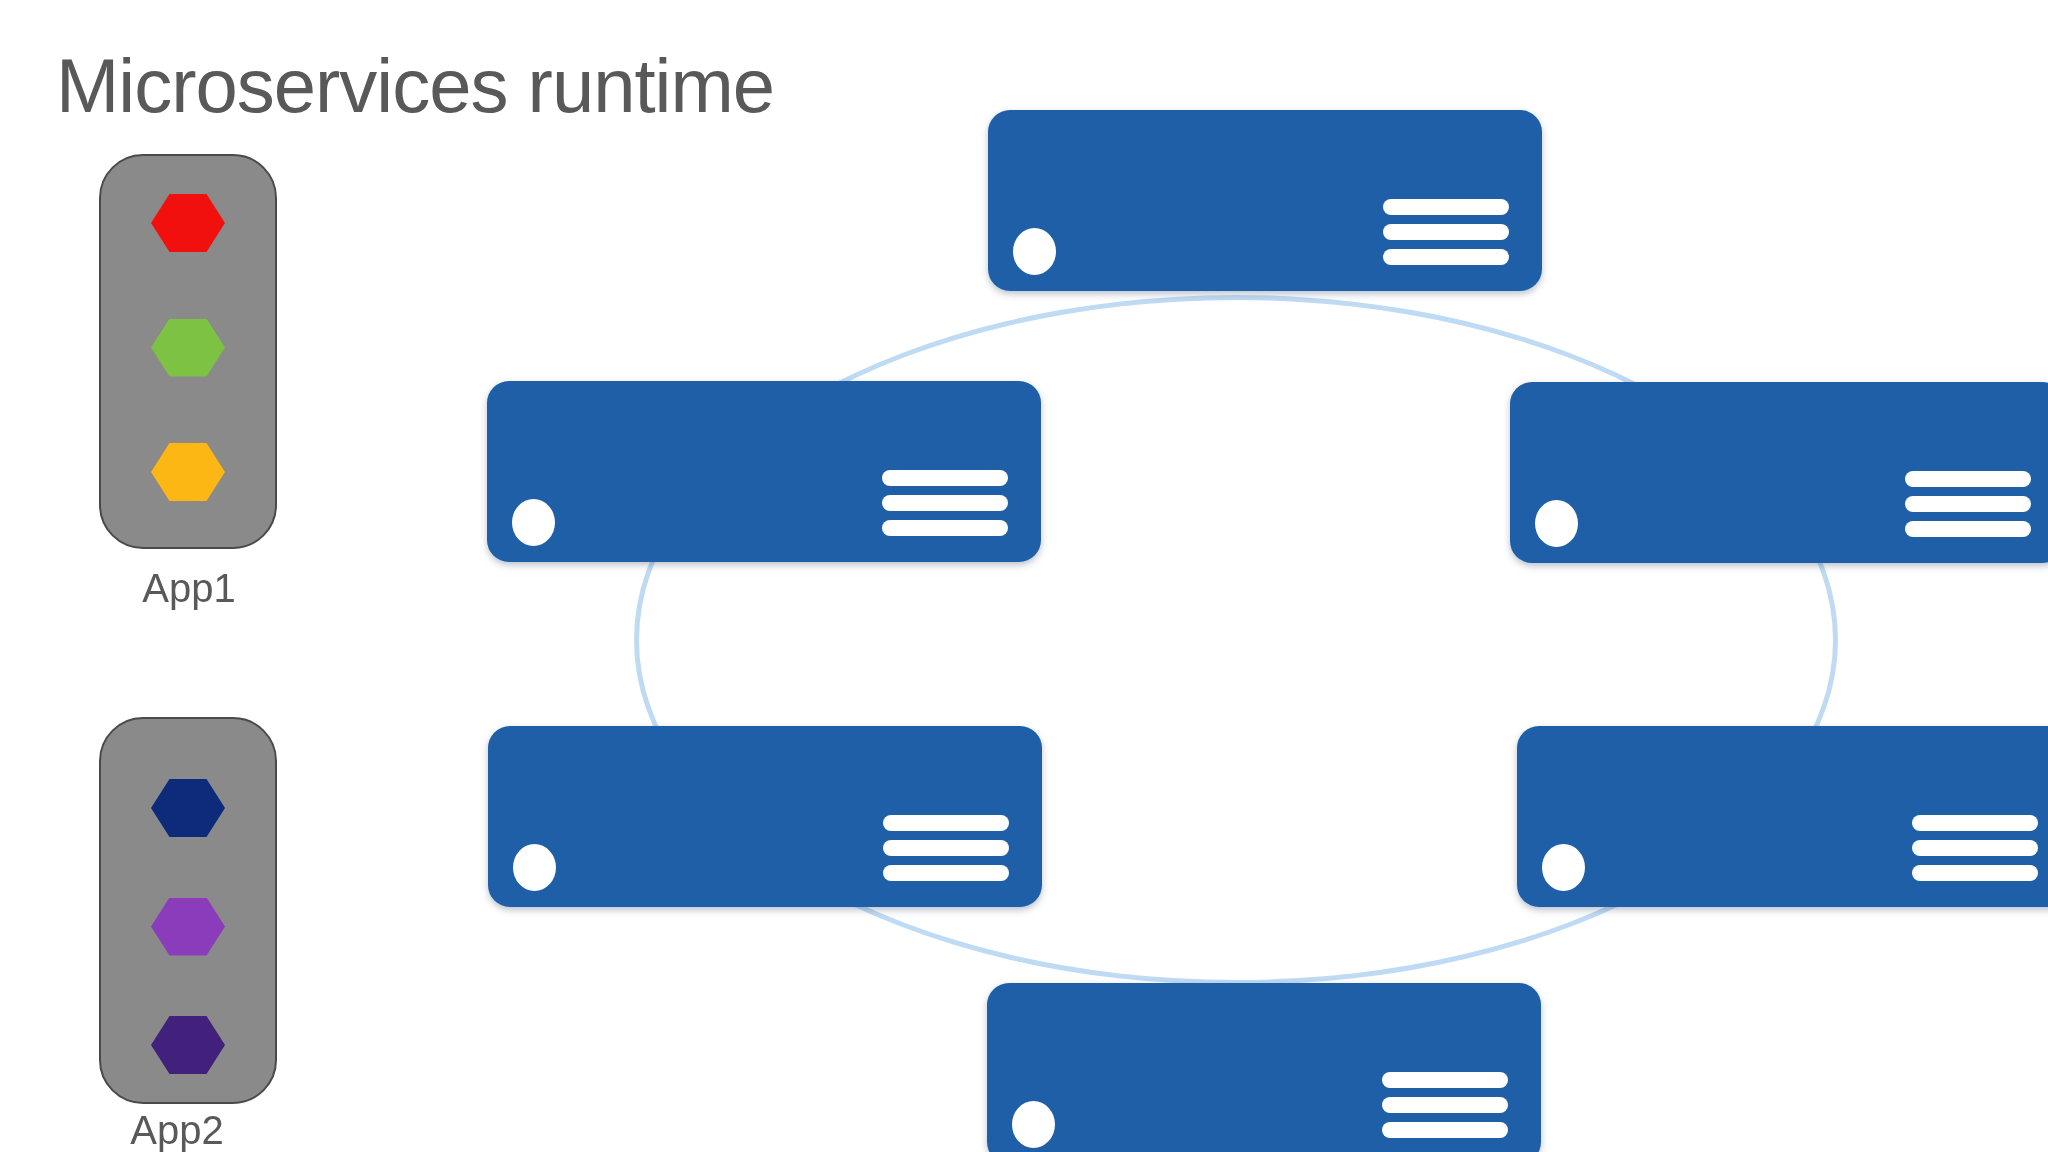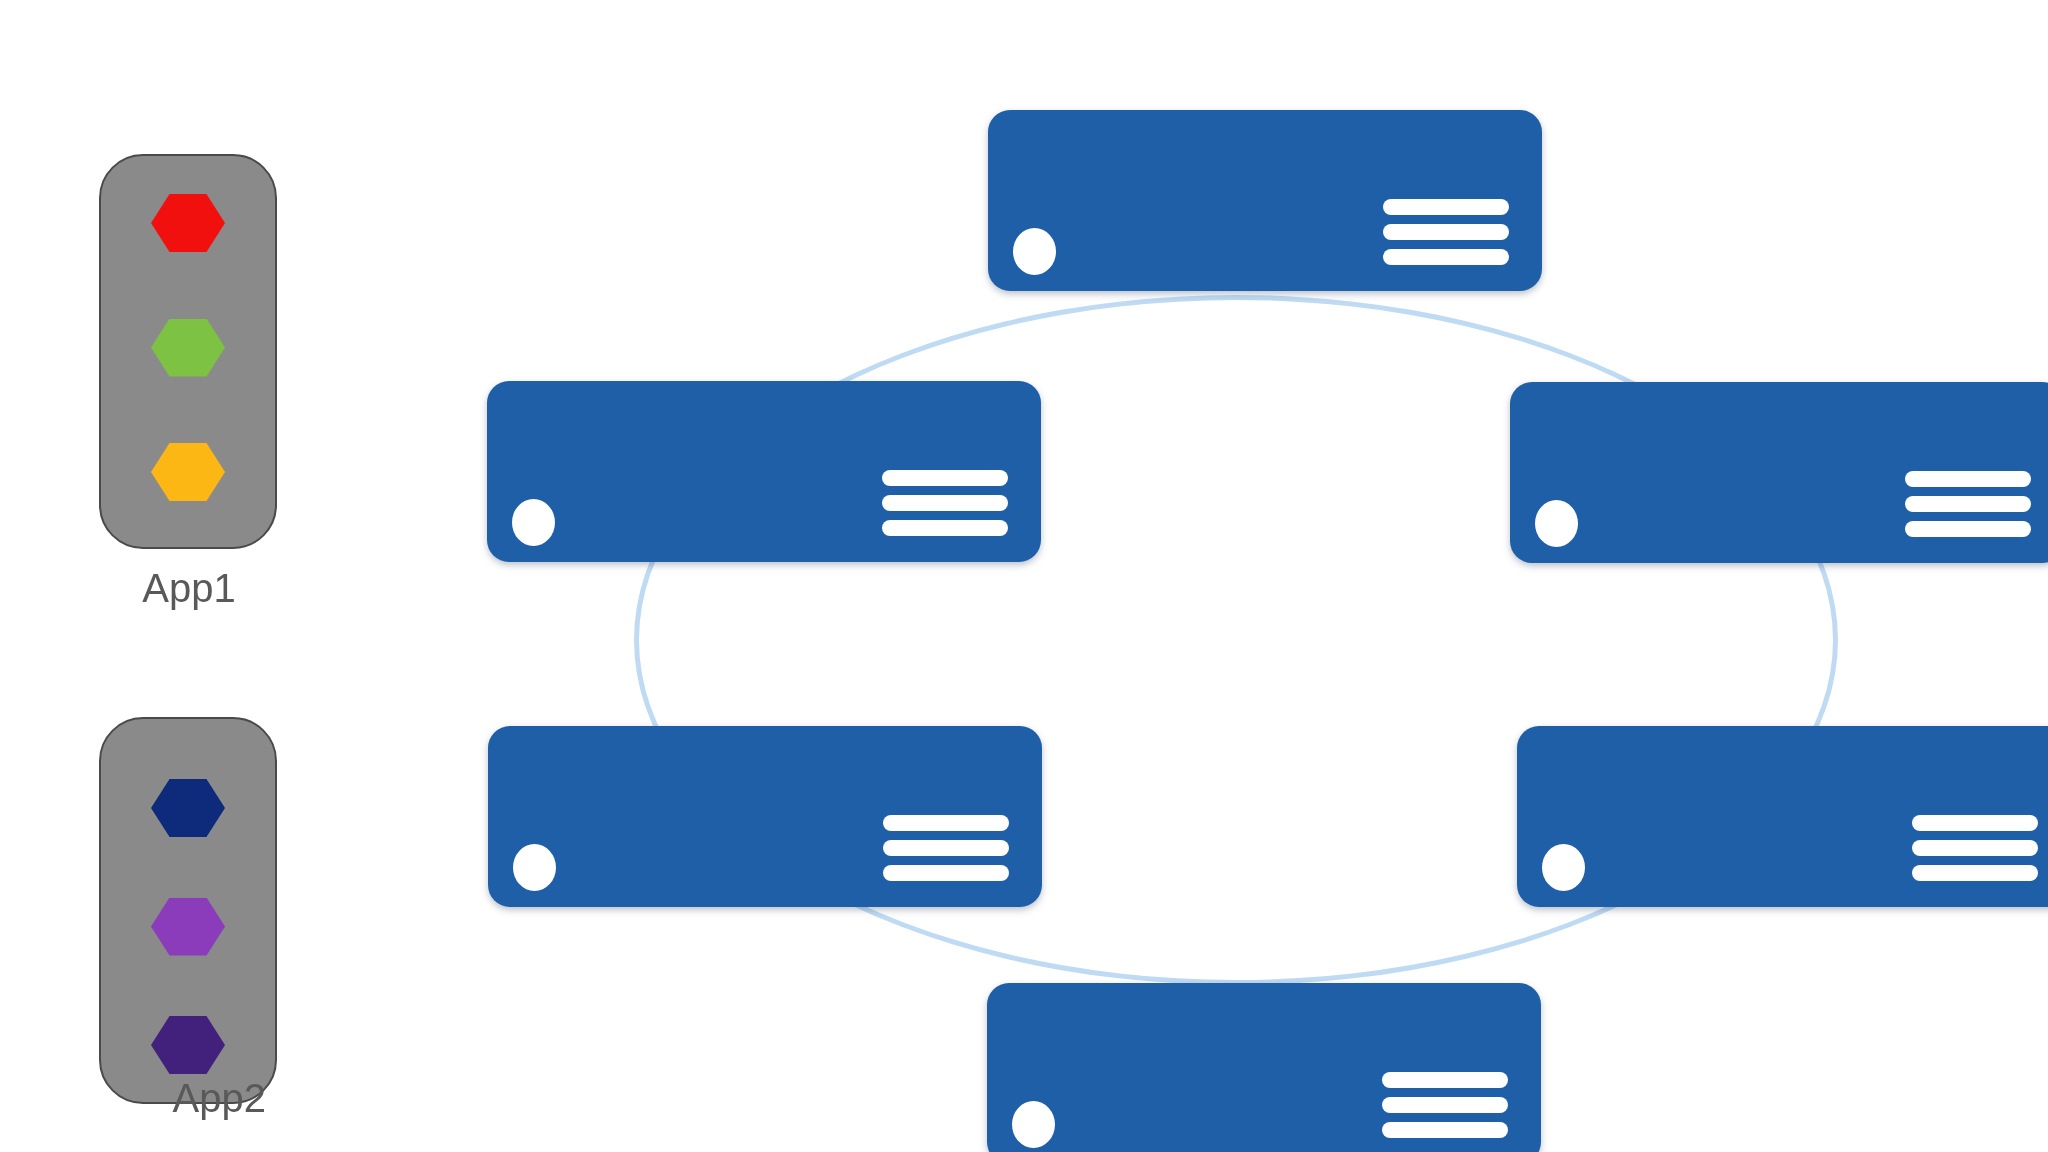--- a/index.html
+++ b/index.html
@@ -53,21 +53,21 @@
   }
 
   .app-label {
     position: absolute;
     width: 178px;
     text-align: center;
     font-size: 40px;
     color: var(--text-gray, #595959);
   }
   .app-label.l1 { left: 100px; top: 566px; }
-  .app-label.l2 { left: 88px; top: 1076px; text-align: right; }
+  .app-label.l2 { left: 88px; top: 1108px; }
 
   
   .ring {
     position: absolute;
     left: 634px;
     top: 295px;
     width: 1204px;
     height: 690px;
     border: 5px solid var(--ring-blue, #BFDAF3);
     border-radius: 50%;
@@ -113,20 +113,21 @@
   .pos-upper-right { left: 1510px; top: 382px; }
   .pos-lower-left  { left: 488px;  top: 726px; }
   .pos-lower-right { left: 1517px; top: 726px; }
   .pos-bottom      { left: 987px;  top: 983px; }
 </style>
 </head>
 <body>
 
 <div class="stage">
 
+  <h1 class="title">Microservices runtime</h1>
 
   <div class="ring"></div>
 
   <div class="app-box app1">
     <span class="hex" style="background: rgb(242, 16, 15);"></span>
     <span class="hex" style="background: rgb(125, 194, 67);"></span>
     <span class="hex" style="background: rgb(253, 183, 20);"></span>
   </div>
   <div class="app-label l1">App1</div>
 

